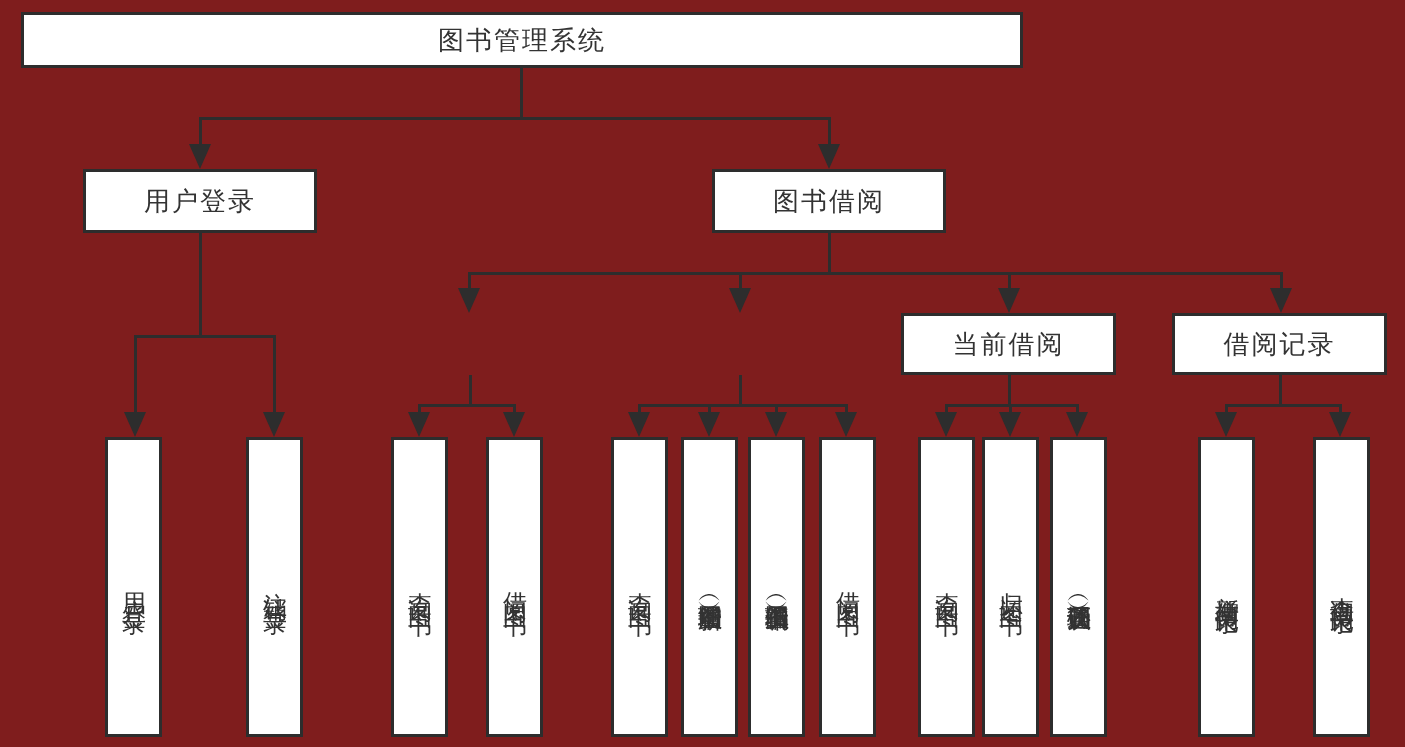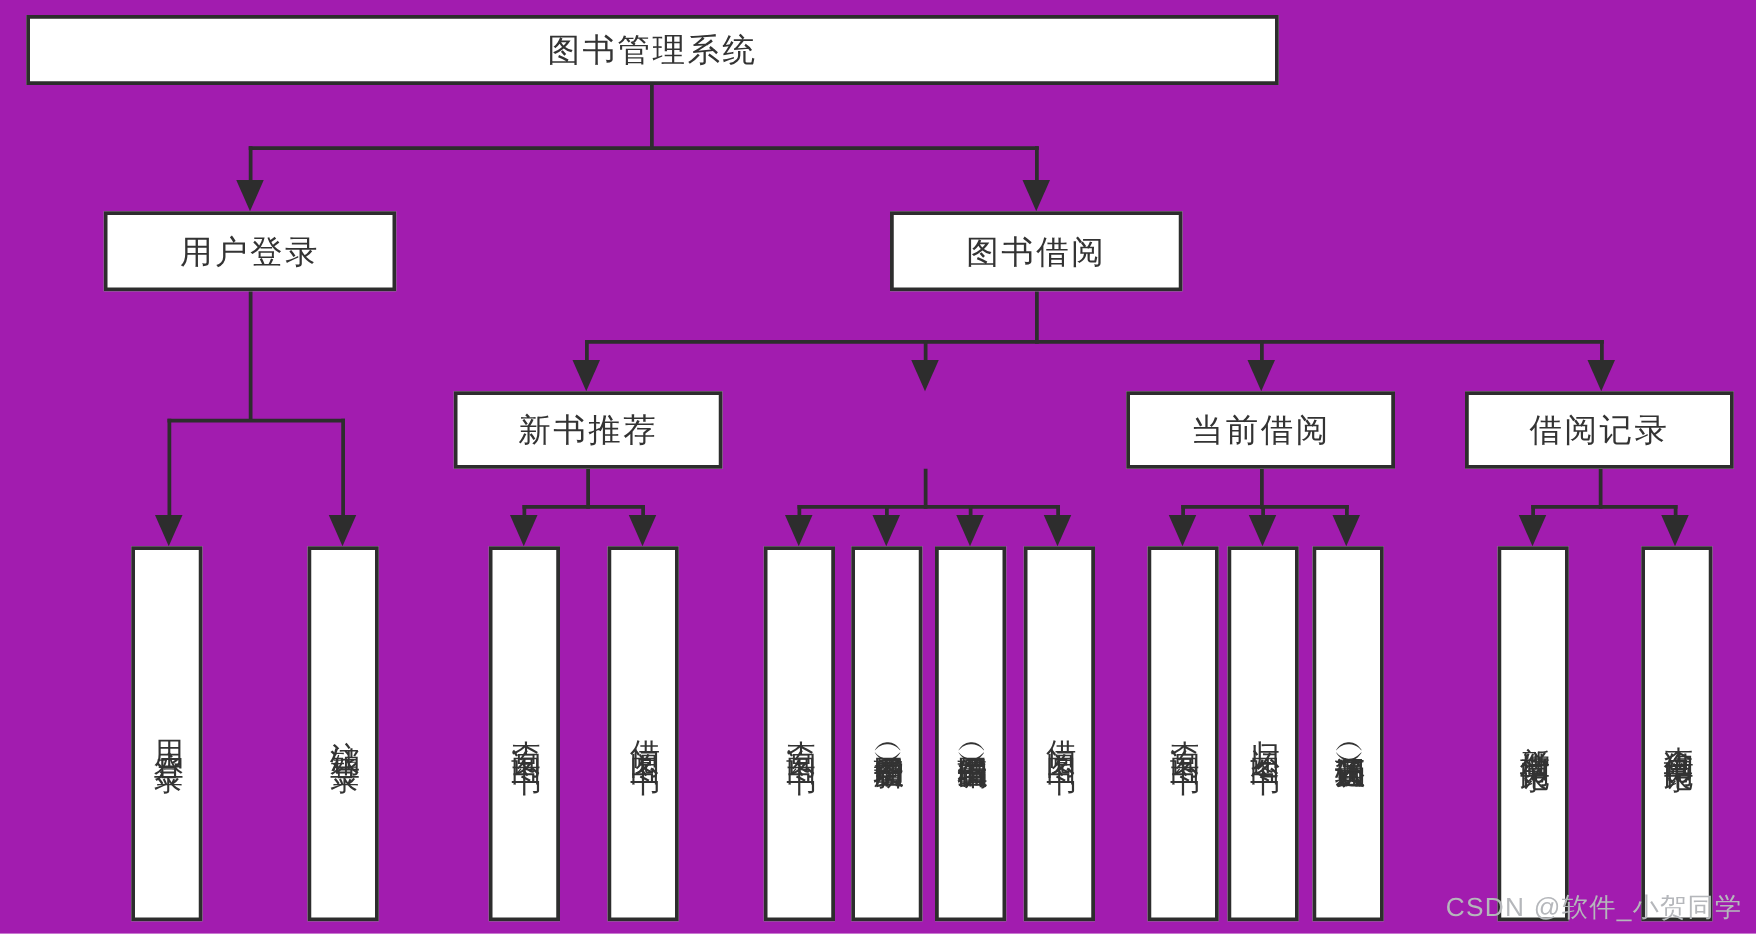--- a/index.html
+++ b/index.html
@@ -1,17 +1,17 @@
 <!DOCTYPE html>
 <html><head>
 <meta charset="utf-8">
 <style>
   html,body{margin:0;padding:0;background:#ffffff;}
   #canvas{
-    position:relative;width:1405px;height:747px;background:#a21caf;
+    position:relative;width:1405px;height:747px;background:#7f1d1d;
     font-family:"Liberation Sans",sans-serif;overflow:hidden;text-align:right;
   }
   .box{
     position:absolute;box-sizing:border-box;background:#ffffff;
     border:3px solid #2d2d2d;display:flex;align-items:center;justify-content:center;
     color:#333333;z-index:2;
   }
   .hbox{font-size:26px;letter-spacing:2px;}
   .col{width:57px;height:300px;top:437px;}
   .col .label{
@@ -67,23 +67,20 @@
   <div class="hl" style="left:468px;top:272px;width:815px"></div>
   <div class="vl" style="left:468px;top:272px;height:18px"></div>
   <div class="vl" style="left:739px;top:272px;height:18px"></div>
   <div class="vl" style="left:1008px;top:272px;height:18px"></div>
   <div class="vl" style="left:1280px;top:272px;height:18px"></div>
   <div class="arrow" style="left:458px;top:288px"></div>
   <div class="arrow" style="left:729px;top:288px"></div>
   <div class="arrow" style="left:998px;top:288px"></div>
   <div class="arrow" style="left:1270px;top:288px"></div>
 
-  <div class="box hbox" style="left:363px;top:313px;width:215px;height:62px">
-    <span class="label">新书推荐</span>
-  </div>
   <div class="box hbox" style="left:901px;top:313px;width:215px;height:62px">
     <span class="label">当前借阅</span>
   </div>
   <div class="box hbox" style="left:1172px;top:313px;width:215px;height:62px">
     <span class="label">借阅记录</span>
   </div>
 
   <div class="vl" style="left:469px;top:375px;height:32px"></div>
   <div class="hl" style="left:418px;top:404px;width:98px"></div>
   <div class="vl" style="left:418px;top:404px;height:12px"></div>
@@ -151,15 +148,14 @@
   <div class="box col ls0" style="left:1050px">
     <span class="label">确认归还（管理员）</span>
   </div>
   <div class="box col ls3" style="left:1198px">
     <span class="label">新增借阅记录</span>
   </div>
   <div class="box col ls3" style="left:1313px">
     <span class="label">查询借阅记录</span>
   </div>
 
-  <div class="watermark">CSDN @软件_小贺同学</div>
 
 </div>
 
 </body></html>

